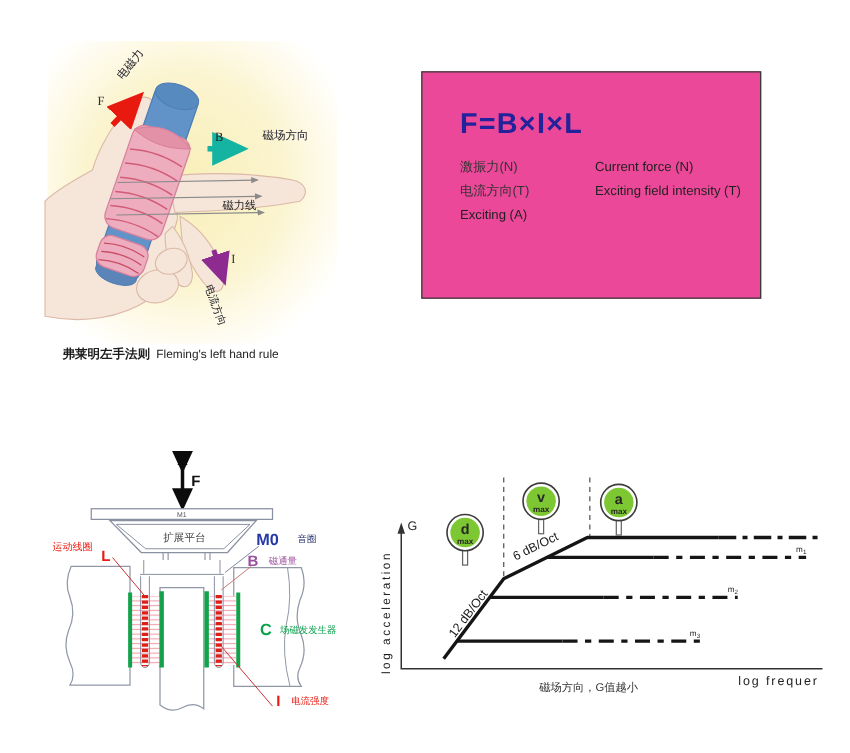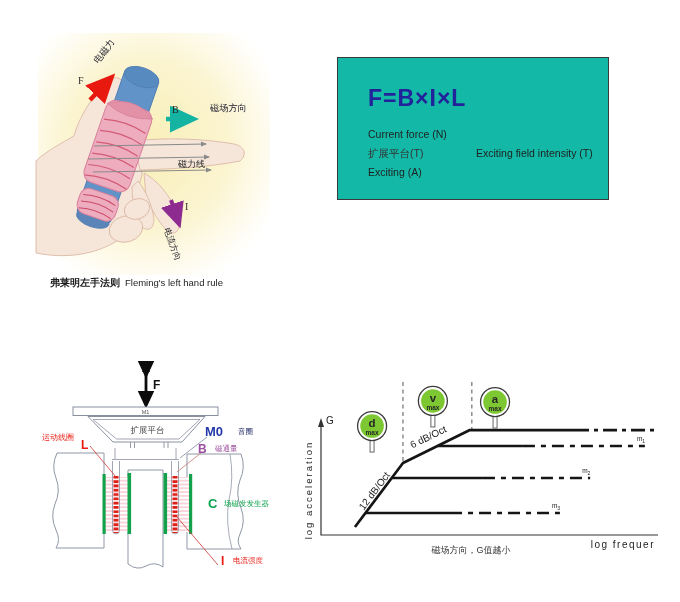--- a/index.html
+++ b/index.html
@@ -6,21 +6,21 @@
   .canvas{position:relative;width:680px;height:602px;background:#fff;overflow:hidden;}
   .abs{position:absolute;}
   svg{overflow:visible;display:block;}
   svg text{font-family:"Liberation Sans",sans-serif;}
   .serif{font-family:"Liberation Serif",serif;}
   
   .hand-caption{left:50px;top:276px;font-size:10px;color:#1d1d1d;white-space:nowrap;}
   .hand-caption .zh{font-weight:bold;}
   .hand-caption .en{font-size:9.5px;margin-left:5px;}
   
-  .formula-box{left:337px;top:57px;width:272px;height:143px;border:1.2px solid #3a3a3a;background:#14b8a6;box-sizing:border-box;}
+  .formula-box{left:337px;top:57px;width:272px;height:182px;border:1.2px solid #3a3a3a;background:#ec4899;box-sizing:border-box;}
   .equation{margin:27px 0 0 30px;font-size:23px;font-weight:bold;color:#22229a;letter-spacing:1px;}
   .terms{margin:13px 0 0 30px;}
   .term-row{display:grid;grid-template-columns:108px auto;font-size:10.5px;line-height:19px;}
   .term-row .zh{color:#333;}
   .term-row .en{color:#1f1f1f;}
   
   .chart-caption{left:330px;top:544px;width:282px;text-align:center;color:#333;}
   .chart-caption .zh{font-size:9px;line-height:13px;}
   .chart-caption .en{font-size:8.5px;line-height:12px;}
 </style>
@@ -110,24 +110,25 @@
   </svg>
 
   <div class="abs hand-caption">
     <span class="zh">弗莱明左手法则</span><span class="en">Fleming's left hand rule</span>
   </div>
 
   <div class="abs formula-box">
     <div class="equation">F=B×I×L</div>
     <div class="terms">
       <div class="term-row">
+        <span class="zh">激振力(N)</span>
         <span class="en">Current force (N)</span>
       </div>
       <div class="term-row">
-        <span class="zh">扩展平台(T)</span>
+        <span class="zh">电流方向(T)</span>
         <span class="en">Exciting field intensity (T)</span>
       </div>
       <div class="term-row">
         <span class="en">Exciting (A)</span>
       </div>
     </div>
   </div>
 
   <svg class="abs" style="left:35px;top:356px;" width="240" height="224" viewBox="35 356 240 224">
     <defs>

